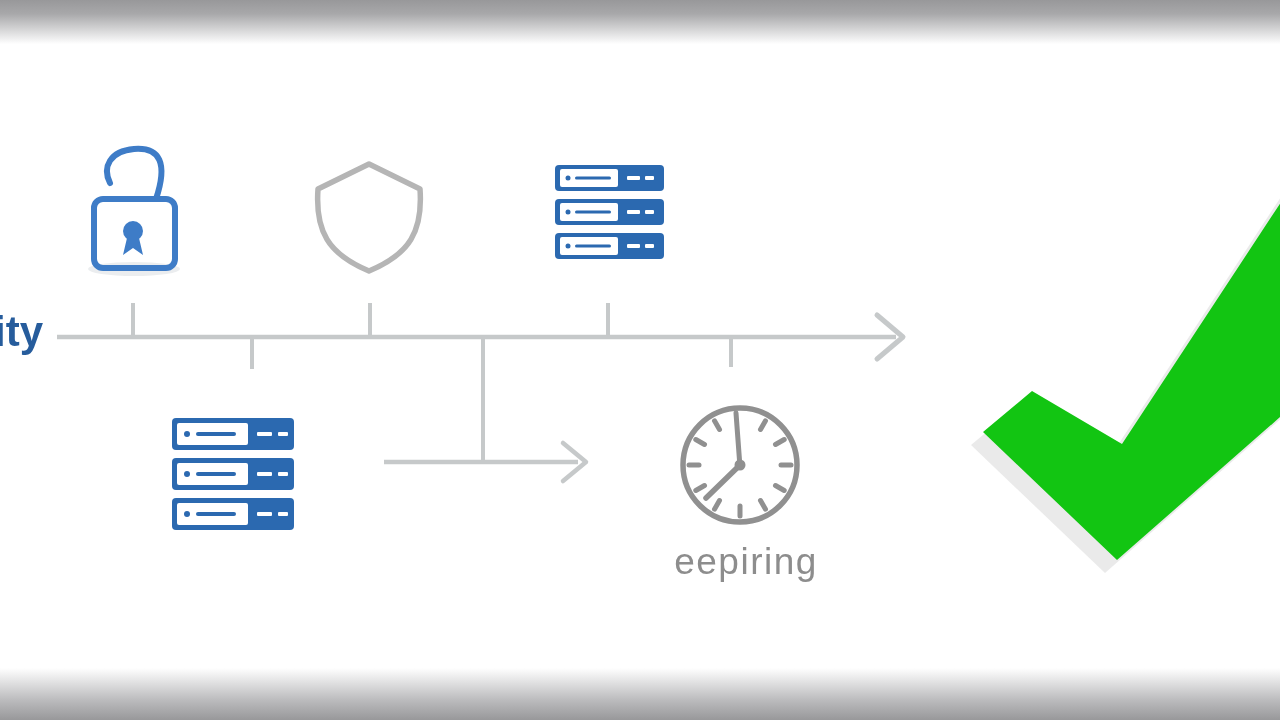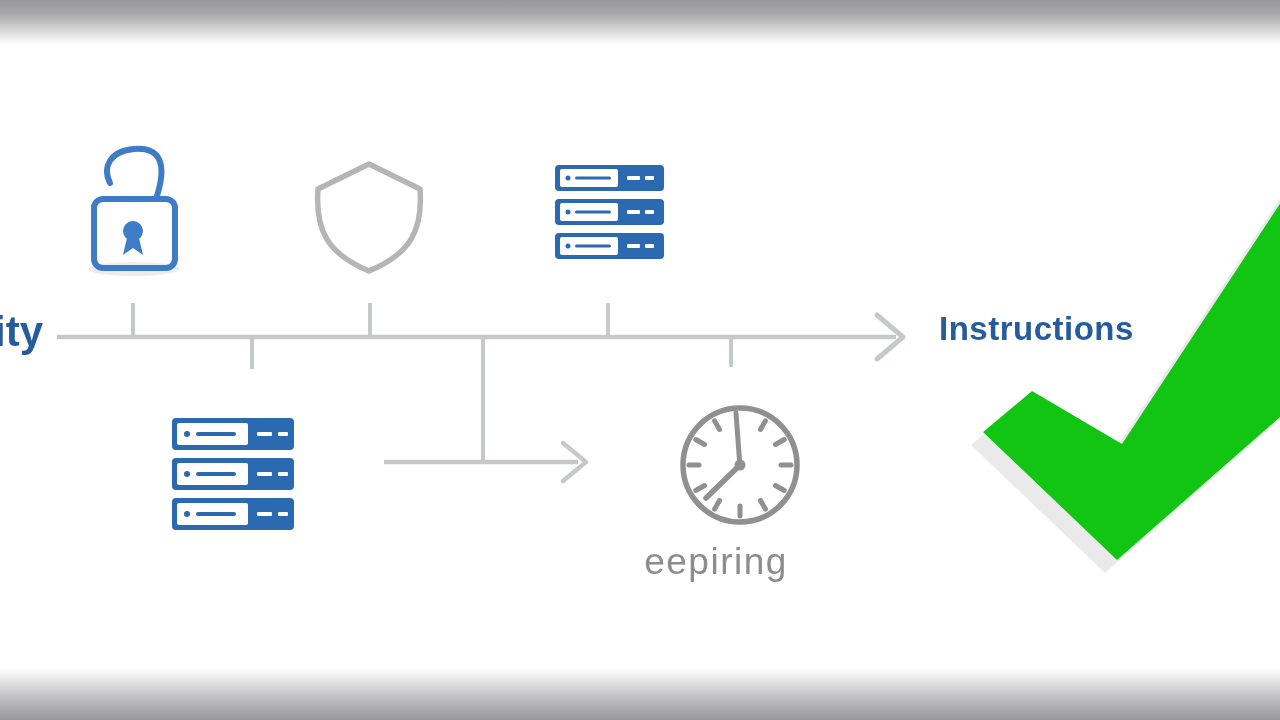--- a/index.html
+++ b/index.html
@@ -21,21 +21,21 @@
   .label{position:absolute; white-space:nowrap;}
   .label-left{
     left:-6px; top:308px; font-size:42px; font-weight:700;
     color:var(--label-blue,#265c9c); letter-spacing:0px;
   }
   .label-instructions{
     left:939px; top:310px; font-size:33px; font-weight:700;
     color:var(--label-blue,#265c9c); letter-spacing:0.5px;
   }
   .label-expiring{
-    left:716px; top:541px; transform:translateX(-50%);
+    left:746px; top:541px; transform:translateX(-50%);
     font-size:37px; font-weight:400; color:var(--caption-gray,#8d8d8d);
     letter-spacing:1.5px;
   }
 
   
   .ln{stroke:var(--line-gray,#c6c9ca); fill:none;}
   .lockstroke{stroke:var(--lock-blue,#3e7cc7); fill:none;}
   .lockfill{fill:var(--lock-blue,#3e7cc7);}
   .shieldstroke{stroke:var(--outline-gray,#b5b5b5); fill:#ffffff;}
   .srv{fill:var(--icon-blue,#2b69b0);}
@@ -144,19 +144,18 @@
         <line x1="704.5" y1="444.5" x2="695.8" y2="439.5"></line>
         <line x1="719.5" y1="429.5" x2="714.5" y2="420.8"></line>
       </g>
       <line class="clockstroke" x1="740" y1="467" x2="736" y2="413" stroke-width="5" stroke-linecap="round"></line>
       <line class="clockstroke" x1="740" y1="465" x2="706" y2="498" stroke-width="5.5" stroke-linecap="round"></line>
       <circle class="clockfill" cx="740" cy="465" r="5.5"></circle>
     </g>
   </svg>
 
   <div class="label label-left">ity</div>
-  <div class="label label-instructions">Instructions</div>
   <div class="label label-expiring">eepiring</div>
 
   <div class="grad-top"></div>
   <div class="grad-bottom"></div>
 
 </div>
 
 </body></html>

